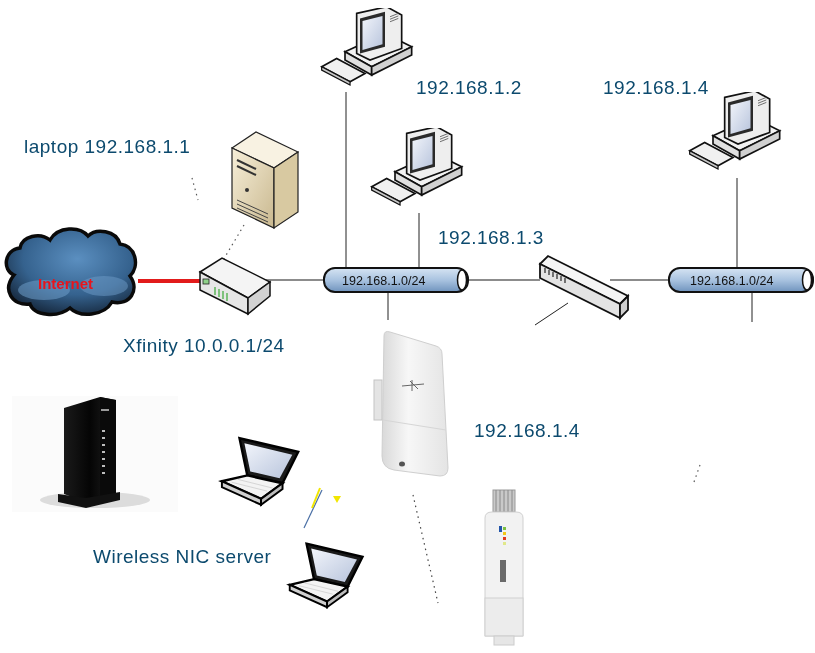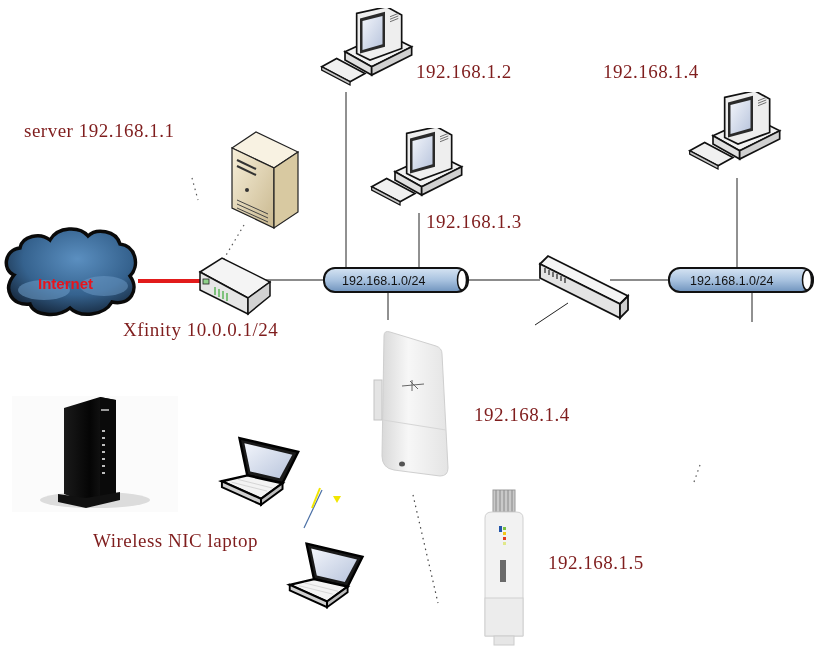--- a/index.html
+++ b/index.html
@@ -1,18 +1,18 @@
 <!DOCTYPE html>
 <html><head>
 <meta charset="utf-8">
 <style>
   html, body { margin: 0; padding: 0; background: #ffffff; }
   body { width: 815px; height: 653px; overflow: hidden; position: relative; font-family: "DejaVu Sans", sans-serif; }
   #stage { position: absolute; left: 0; top: 0; width: 815px; height: 653px; }
-  .lbl { position: absolute; color: #7f1d1d; font-family: Liberation Serif, serif; font-size: 19px; letter-spacing: 0.5px; white-space: nowrap; line-height: 1; }
+  .lbl { position: absolute; color: #0c4a6e; font-family: Liberation Sans, sans-serif; font-size: 19px; letter-spacing: 0.5px; white-space: nowrap; line-height: 1; margin-top: 16px; }
   .bus-label { font-family: "Liberation Sans", sans-serif; font-size: 12.5px; fill: #111; }
   .cloud-label { font-family: "Liberation Sans", sans-serif; font-weight: bold; font-size: 15px; fill: #e8141c; }
 </style>
 </head>
 <body>
 
 <div id="stage">
 <svg width="815" height="653" viewBox="0 0 815 653" xmlns="http://www.w3.org/2000/svg">
   <defs>
     <linearGradient id="busGrad" x1="0" y1="0" x2="0" y2="1">
@@ -227,21 +227,20 @@
   </symbol>
   <g>
     <use href="#laptopSym" x="218" y="434" width="88" height="74"></use>
   </g>
   <g>
     <use href="#laptopSym" x="286" y="540" width="84" height="70"></use>
   </g>
 </svg>
 
 
-<div class="lbl" style="left:24px; top:121px;">server 192.168.1.1</div>
+<div class="lbl" style="left:24px; top:121px;">laptop 192.168.1.1</div>
 <div class="lbl" style="left:416px; top:62px;">192.168.1.2</div>
 <div class="lbl" style="left:603px; top:62px;">192.168.1.4</div>
-<div class="lbl" style="left:426px; top:212px;">192.168.1.3</div>
+<div class="lbl" style="left:438px; top:212px;">192.168.1.3</div>
 <div class="lbl" style="left:123px; top:320px;">Xfinity 10.0.0.1/24</div>
 <div class="lbl" style="left:474px; top:405px;">192.168.1.4</div>
-<div class="lbl" style="left:93px; top:531px;">Wireless NIC laptop</div>
-<div class="lbl" style="left:548px; top:553px;">192.168.1.5</div>
+<div class="lbl" style="left:93px; top:531px;">Wireless NIC server</div>
 </div>
 
 </body></html>

